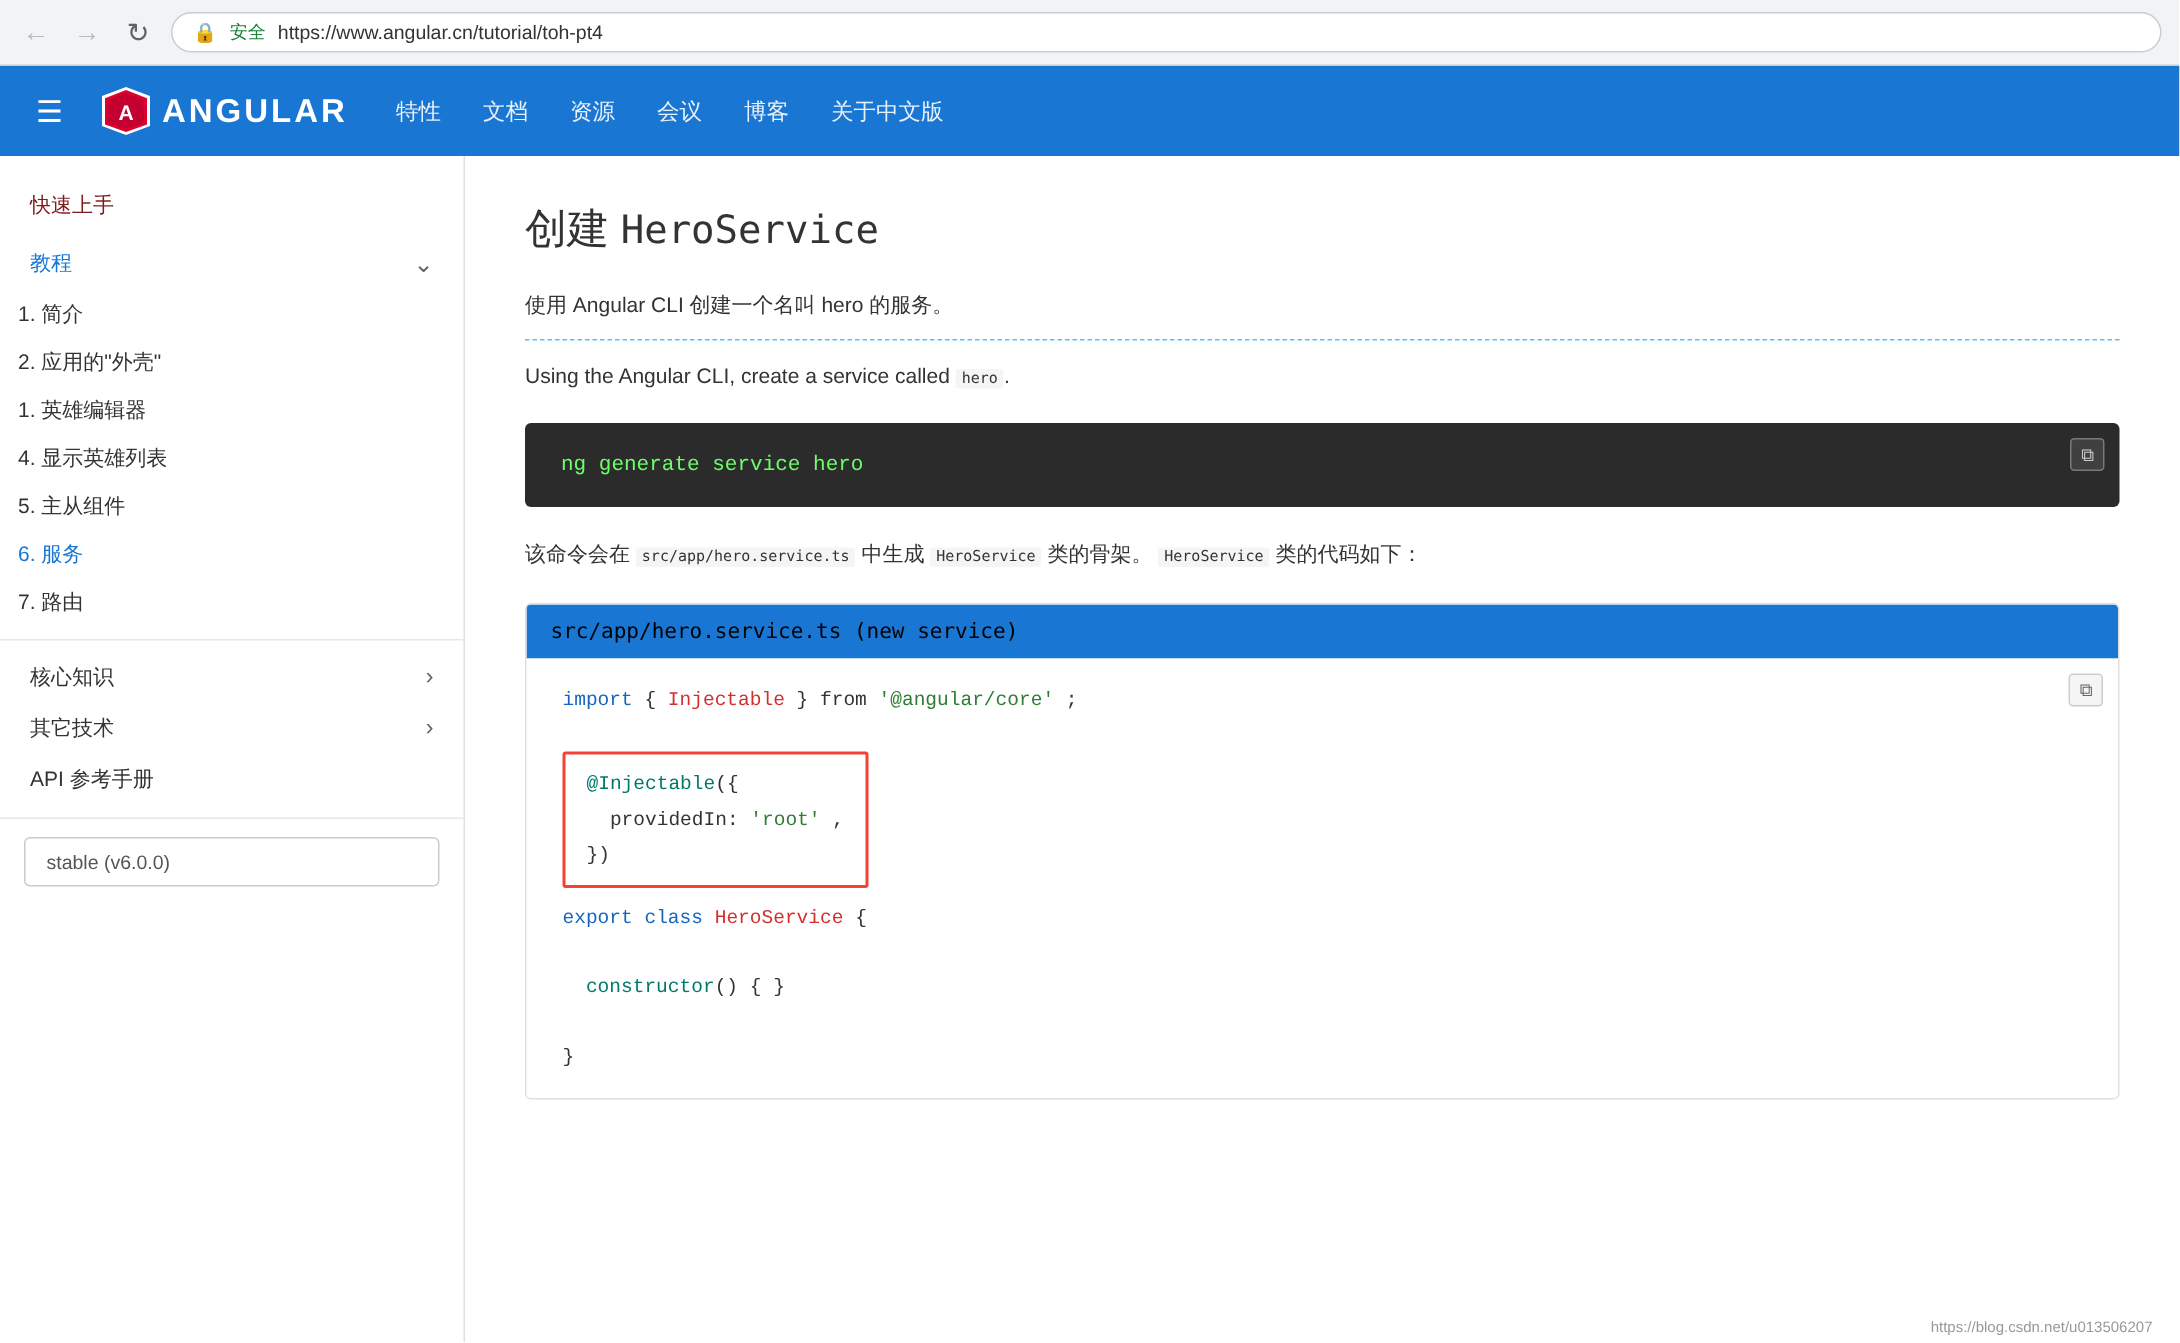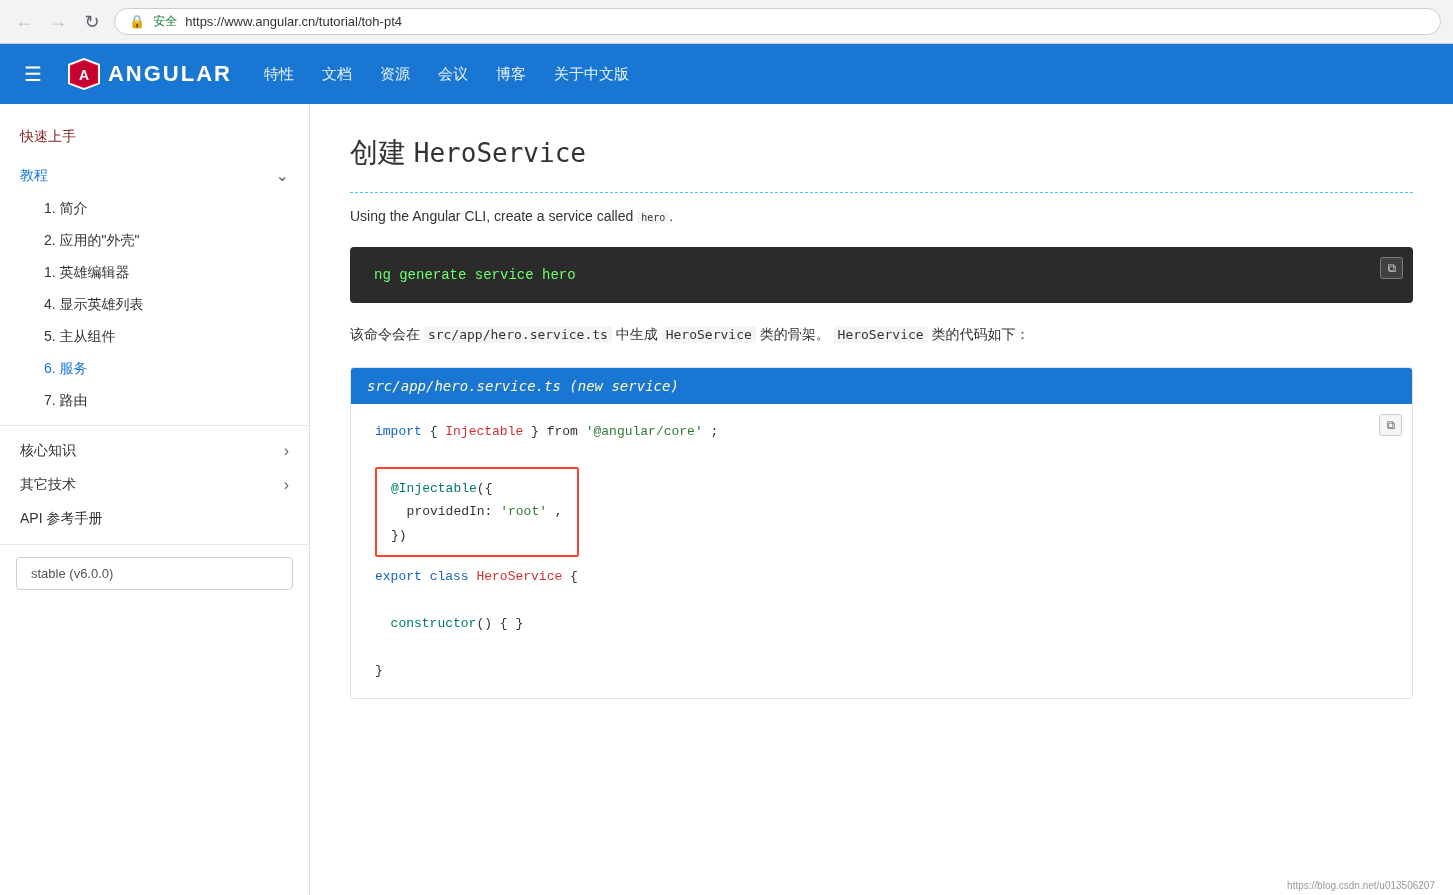--- a/index.html
+++ b/index.html
@@ -112,21 +112,21 @@
       display: flex;
       align-items: center;
       justify-content: space-between;
       padding: 8px 20px;
       cursor: pointer;
       font-size: 14px;
       color: #333;
     }
     .sidebar-item.active-current { color: #1976d2; font-weight: 500; }
     .sidebar-subitem {
-      padding: 7px 44px;
+      padding: 7px 12px;
       cursor: pointer;
       font-size: 14px;
       color: #333;
     }
     .sidebar-subitem.active { color: #1976d2; }
     .chevron { font-size: 16px; color: #666; }
     .sidebar-divider {
       border: none;
       border-top: 1px solid #e8e8e8;
       margin: 8px 0;
@@ -212,37 +212,36 @@
       font-size: 14px;
       color: #333;
       margin-bottom: 20px;
       line-height: 1.7;
     }
     .note-text code {
       font-family: monospace;
       background: #f5f5f5;
       padding: 1px 4px;
       border-radius: 2px;
-      font-size: 13px;
+      font-size: 10px;
     }
 
     
     .code-block-bordered {
       border: 1px solid #e0e0e0;
       border-radius: 4px;
       margin-bottom: 20px;
       overflow: hidden;
     }
     .code-block-header {
       background: #1976d2;
-      color: #fef9c3;
+      color: #000000;
       padding: 10px 16px;
       font-size: 14px;
       font-family: monospace;
-      font-style: italic;
     }
     .code-block-body {
       background: #fff;
       padding: 16px 24px;
       position: relative;
       font-family: "Courier New", Courier, monospace;
       font-size: 13px;
       line-height: 1.8;
     }
     .copy-btn-light {
@@ -359,20 +358,23 @@
       <span>stable (v6.0.0)</span>
     </div>
   </div>
 
   <div class="content-area">
 
     <h1 class="page-title">
       <span>创建 </span><code>HeroService</code>
     </h1>
 
+    <p class="description-cn">
+      <span>使用 Angular CLI 创建一个名叫 hero 的服务。</span>
+    </p>
 
     <hr class="divider-blue">
 
     <p class="description-en">
       <span>Using the Angular CLI, create a service called </span><code>hero</code><span>.</span>
     </p>
 
     <div class="code-block-dark">
       <span class="code-green">ng generate service hero</span>
       <button class="copy-btn">⧉</button>

